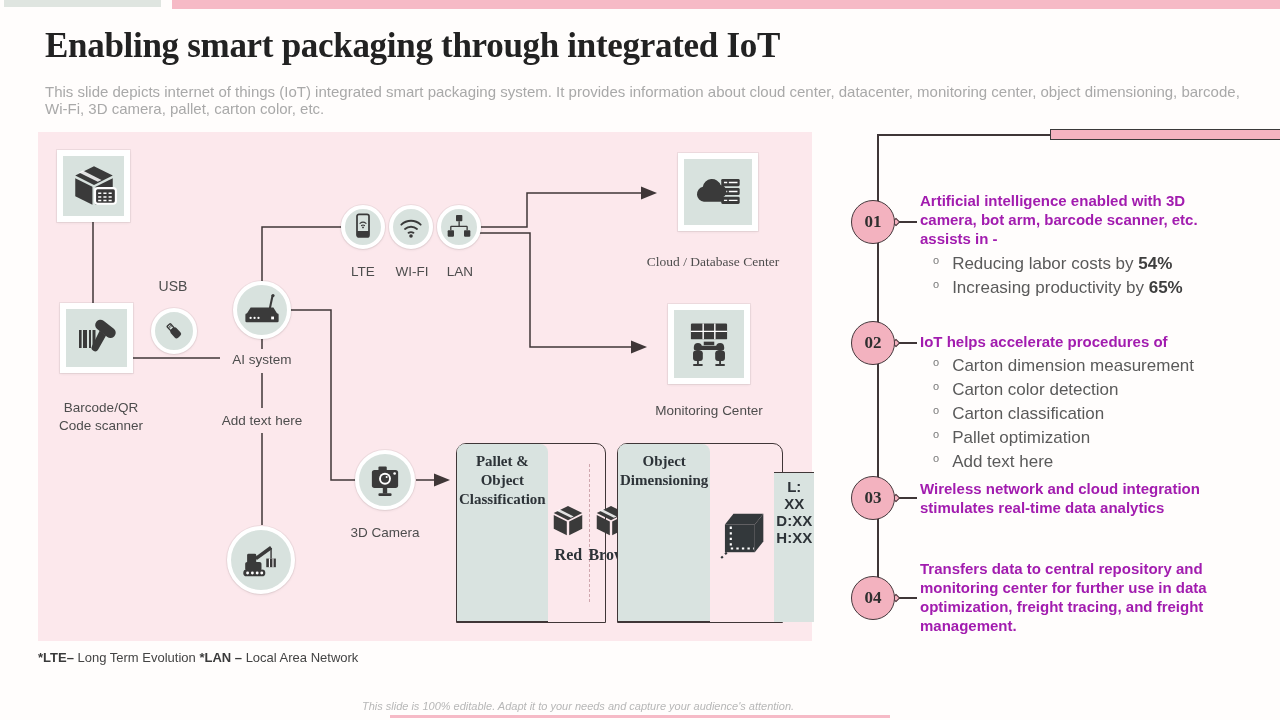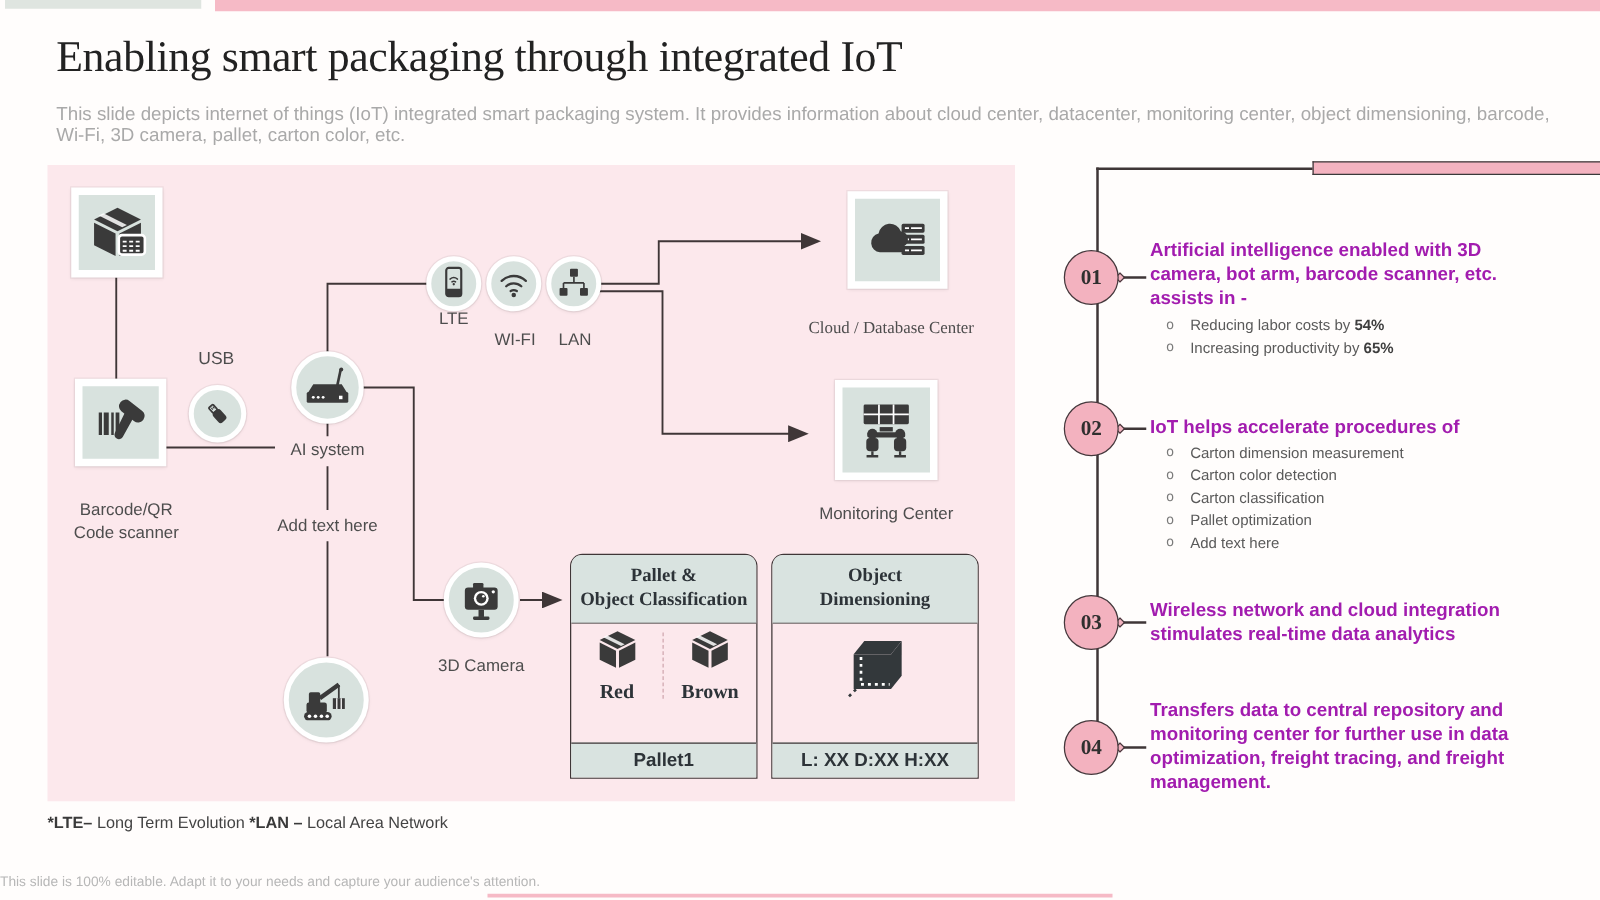--- a/index.html
+++ b/index.html
@@ -5,57 +5,57 @@
   * { margin:0; padding:0; box-sizing:border-box; }
   html,body { width:1280px; height:720px; overflow:hidden; }
   body { font-family:"Liberation Sans", sans-serif; background:#fffdfc; position:relative; }
   .abs { position:absolute; }
 
   
   .bar-grey { left:4px; top:0; width:157px; height:7px; background:#dfe5e0; }
   .bar-pink { left:172px; top:0; width:1108px; height:9px; background:#f6bac6; }
 
   
-  .title { left:45px; top:26px; width:900px; font-family:"Liberation Serif", serif; font-size:35px; font-weight:400; color:#222; letter-spacing:-0.3px; }
+  .title { left:45px; top:26px; width:900px; font-family:"Liberation Serif", serif; font-size:35px; font-weight:700; color:#222; letter-spacing:-0.3px; }
   .subtitle { left:45px; top:83px; width:1200px; font-size:15px; color:#a9a9a9; }
 
   
   .panel { left:38px; top:132px; width:774px; height:509px; background:#fce8ec; }
   .connectors { position:absolute; left:0; top:0; }
   .tile { background:#fff; padding:6px; box-shadow:0 0 0 1px rgba(0,0,0,0.05), 0 1px 3px rgba(0,0,0,0.07); display:flex; }
   .tile-in { flex:1; background:#d8e2de; display:flex; align-items:center; justify-content:center; }
   .circ { background:#d8e2de; border:4px solid #fff; border-radius:50%; box-shadow:0 0 0 1px rgba(0,0,0,0.05), 0 1px 3px rgba(0,0,0,0.08); display:flex; align-items:center; justify-content:center; }
   .dlbl { font-size:13.5px; color:#4d4d4d; text-align:center; line-height:1.3; }
 
   
-  .tcard { border:1.4px solid #3f3637; border-radius:10px 10px 0 0; display:flex; flex-direction:column; background:transparent;justify-content:space-between; }
+  .tcard { border:1.4px solid #3f3637; border-radius:10px 10px 0 0; display:flex; flex-direction:row; background:transparent;justify-content:space-between; }
   .thdr { background:#d9e3e0; border-bottom:1.4px solid #3f3637; border-radius:8px 8px 0 0; text-align:center; font-family:"Liberation Serif", serif; font-weight:bold; font-size:15px; color:#2d3338; padding:8px 2px; line-height:1.25; white-space:pre-line; }
   .tbody { flex:1; display:flex; align-items:center; justify-content:center; }
   .tcell { width:50%; height:78%; display:flex; flex-direction:column; align-items:center; justify-content:center; gap:6px; }
   .tcell.first { border-right:1px dashed #d0a6ae; }
   .plbl { font-family:"Liberation Serif", serif; font-weight:bold; font-size:16px; color:#2d3338; }
   .tftr { background:#d9e3e0; border-top:1.4px solid #3f3637; text-align:center; font-weight:bold; font-size:15px; color:#2d3338; padding:5px 2px;margin-top:28px; }
 
   
   .vline { left:877px; top:134px; width:1.5px; height:464px; background:#3f3637; }
   .hline-top { left:877px; top:134px; width:174px; height:1.5px; background:#3f3637; }
   .pinkbar { left:1050px; top:129px; width:230px; height:11px; background:#f4b3c0; border:1px solid #3a3a3a; border-right:none; }
   .numcirc { width:44px; height:44px; border-radius:50%; background:#f3b2bf; border:1px solid #45383c; display:flex; align-items:center; justify-content:center; font-family:"Liberation Serif", serif; font-weight:bold; font-size:17px; color:#2f2f2f; left:851px; }
   .stub { left:899px; width:18px; height:1.5px; background:#3f3637; }
   .diam { left:893px; width:6px; height:6px; background:#f3b2bf; border:1px solid #45383c; transform:rotate(45deg); }
   .rhead { left:920px; width:322px; font-size:15px; font-weight:bold; color:#a21caf; line-height:1.26; }
   .rlist { left:933px; width:310px; list-style:none; }
-  .rlist li { display:flex; font-size:12px; color:#5a5a5a; line-height:1.24; margin-bottom:3px; }
+  .rlist li { display:flex; font-size:17px; color:#5a5a5a; line-height:1.24; margin-bottom:3px; }
   .rlist li::before { content:"o"; font-size:11px; color:#7a7a7a; margin-right:13px; position:relative; top:1px; }
   .rlist b { color:#3e3e3e; }
 
   
   .footnote { left:38px; top:650px; font-size:13px; color:#444; }
   .footnote b { color:#3a3a3a; }
-  .slide-note { left:0; top:700px; width:1156px; font-size:11px; color:#b7b7b7; }
+  .slide-note { left:0; top:700px; width:1156px; text-align:center; font-size:11px; color:#b7b7b7;font-style:italic; }
   .bottom-line { left:390px; top:715px; width:500px; height:3px; background:#f6bac6; }
 
   svg.ic { display:block; }
 </style>
 </head>
 <body>
 
 <svg width="0" height="0" style="position:absolute" aria-hidden="true">
   <defs>
     <symbol id="sym-package" viewBox="0 0 48 48">
@@ -250,21 +250,21 @@
   <div class="abs circ" style="left:351px; top:73px; width:44px; height:44px;">
     <svg class="ic" width="32" height="32">
         <use href="#sym-wifi"></use>
       </svg>
   </div>
   <div class="abs circ" style="left:399px; top:73px; width:44px; height:44px;">
     <svg class="ic" width="32" height="32">
         <use href="#sym-lan"></use>
       </svg>
   </div>
-  <div class="abs dlbl" style="left:300px; top:114px; width:50px;">LTE</div>
+  <div class="abs dlbl" style="left:300px; top:131px; width:50px;">LTE</div>
   <div class="abs dlbl" style="left:348px; top:131px; width:52px;">WI-FI</div>
   <div class="abs dlbl" style="left:397px; top:131px; width:50px;">LAN</div>
 
   <div class="abs tile" style="left:640px; top:21px; width:80px; height:78px;">
     <div class="tile-in">
       <svg class="ic" width="52" height="52">
           <use href="#sym-cloud-server"></use>
         </svg>
     </div>
   </div>

